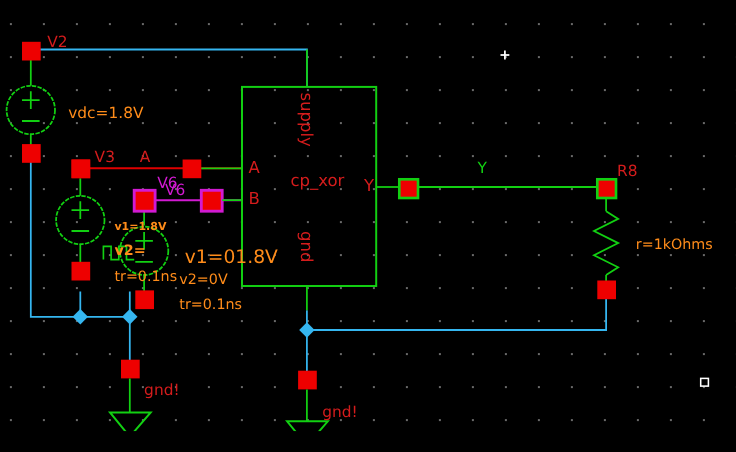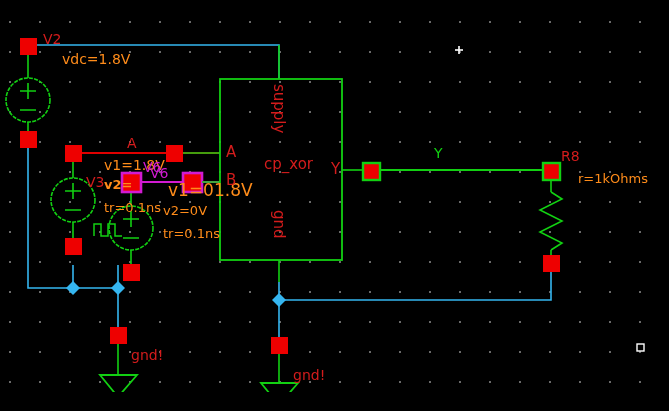--- a/index.html
+++ b/index.html
@@ -33,21 +33,21 @@
     height: 411px;
     overflow: visible;
   }
   .lbl {
     position: absolute;
     white-space: pre;
     line-height: 1;
     font-family: "DejaVu Sans", sans-serif;
   }
   .lbl-red   { color: #d41c1c; }
-  .lbl-org   { color: #ff8c1a; }
+  .lbl-org   { color: #ff8c1a; margin-top: 44px; }
   .lbl-grn   { color: #12d012; }
   .lbl-mag   { color: #d21ad2; }
   .rot-cw   { transform: rotate(90deg); transform-origin: 0 0; }
 </style>
 </head>
 <body>
 
 <div id="canvas">
 
   <div id="grid"></div>
@@ -162,22 +162,22 @@
     </g>
 
     <g>
       <rect x="637" y="344" width="7" height="7" fill="none" stroke="#ffffff" stroke-width="1.4"></rect>
     </g>
   </svg>
 
   <div class="lbl lbl-red" style="left:43px; top:32px; font-size:14px;">V2</div>
   <div class="lbl lbl-org" style="left:62px; top:52px; font-size:14px;">vdc=1.8V</div>
 
-  <div class="lbl lbl-red" style="left:86px; top:136px; font-size:14px;margin-top:39px;">V3</div>
-  <div class="lbl lbl-org" style="left:104px; top:158px; font-size:14px;">v1=1.8V</div>
+  <div class="lbl lbl-red" style="left:86px; top:136px; font-size:14px;">V3</div>
+  <div class="lbl lbl-org" style="left:104px; top:158px; font-size:10px;font-weight:bold;">v1=1.8V</div>
   <div class="lbl lbl-org" style="left:104px; top:178px; font-size:13px;font-weight:bold;">v2=</div>
   <div class="lbl lbl-org" style="left:104px; top:201px; font-size:13px;">tr=0.1ns</div>
 
   <div class="lbl lbl-mag" style="left:143px; top:160px; font-size:14px;">V6</div>
   <div class="lbl lbl-org" style="left:168px; top:182px; font-size:17px;">v1=01.8V</div>
   <div class="lbl lbl-org" style="left:163px; top:204px; font-size:13px;text-align:right;">v2=0V</div>
   <div class="lbl lbl-org" style="left:163px; top:227px; font-size:13px;">tr=0.1ns</div>
 
   <div class="lbl lbl-red" style="left:127px; top:136px; font-size:14px;">A</div>
   <div class="lbl lbl-mag" style="left:150px; top:166px; font-size:14px;">V6</div>

